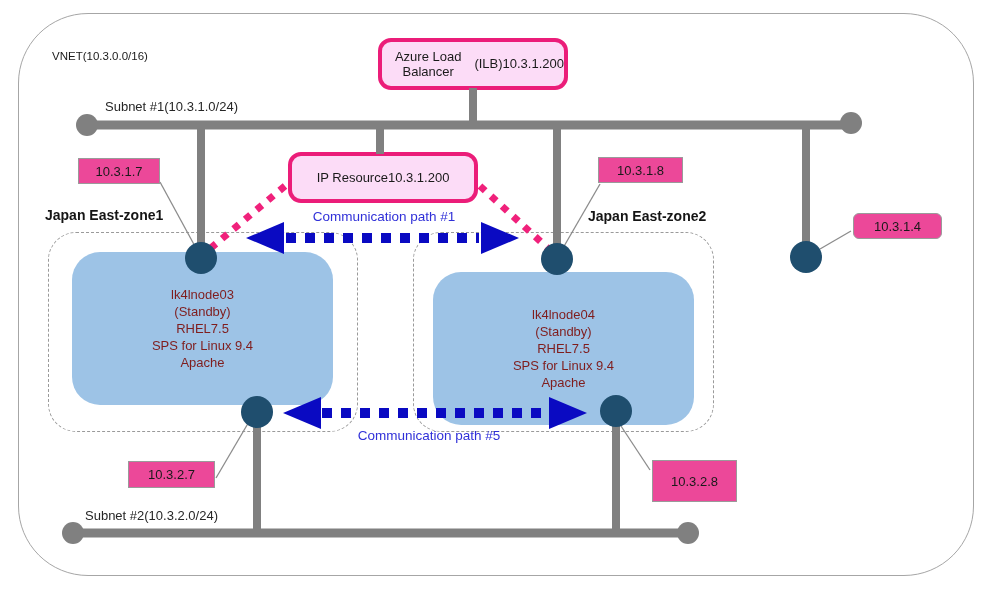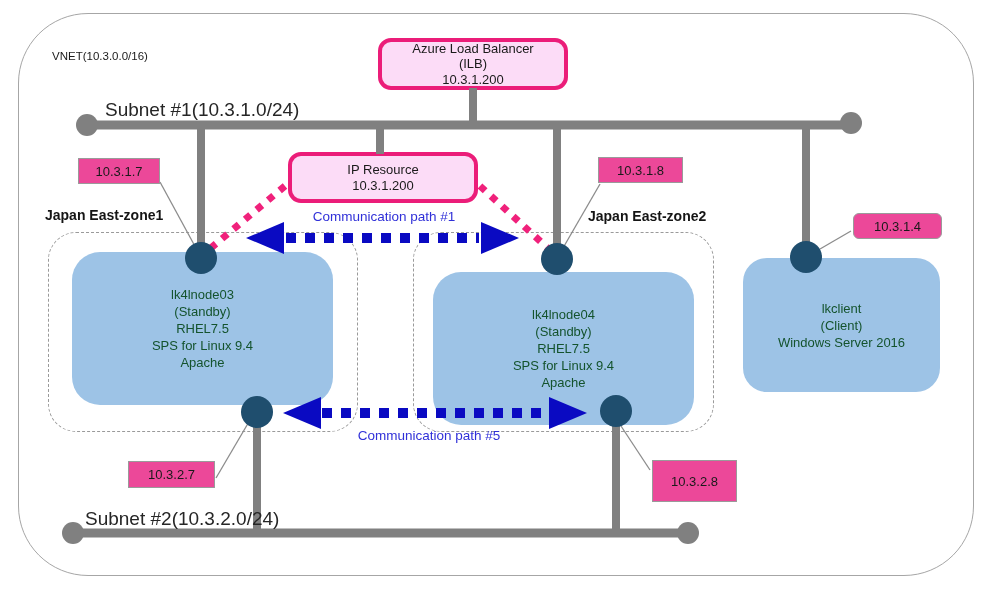--- a/index.html
+++ b/index.html
@@ -14,33 +14,33 @@
   .vnet-label{left:52px;top:50px;font-size:11.5px;color:#1a1a1a;z-index:6;}
   
   .zone-rect{border:1.4px dashed #9a9a9a;border-radius:28px;background:transparent;z-index:2;}
   .zone1-rect{left:48px;top:232px;width:308px;height:198px;}
   .zone2-rect{left:413px;top:232px;width:299px;height:198px;}
   .zone-label{font-size:14px;font-weight:700;color:#151515;z-index:6;white-space:nowrap;}
   .zone1-label{left:45px;top:207px;}
   .zone2-label{left:588px;top:208px;}
   
   .pink-box{background:#fcdcf7;border:4.5px solid #eb1d79;border-radius:13px;
-    display:flex;flex-direction:column;align-items:center;justify-content:center;
+    display:flex;flex-direction:row;align-items:center;justify-content:center;
     font-size:13px;line-height:15.5px;color:#1a1a1a;text-align:center;z-index:3;box-sizing:border-box;}
   .alb-box{left:378px;top:38px;width:190px;height:52px;}
   .ipres-box{left:288px;top:152px;width:190px;height:51px;border-width:4px;}
   
   .node-box{background:#9dc3e6;border-radius:28px;display:flex;flex-direction:column;
     align-items:center;justify-content:center;text-align:center;font-size:13px;
-    line-height:17px;color:#14532d;z-index:3;}
+    line-height:17px;color:#7f1d1d;z-index:3;}
   .node1-box{left:72px;top:252px;width:261px;height:153px;}
   .node2-box{left:433px;top:252px;width:261px;height:153px;margin-top:20px;}
   .client-box{left:743px;top:258px;width:197px;height:134px;border-radius:24px;}
   
-  .subnet-label{font-size:19px;color:#262626;z-index:6;white-space:nowrap;}
+  .subnet-label{font-size:13px;color:#262626;z-index:6;white-space:nowrap;}
   .subnet1-label{left:105px;top:99px;}
   .subnet2-label{left:85px;top:508px;}
   
   .ip-box{background:#ec4899;border:1.2px solid #9a9a9a;display:flex;align-items:center;
     justify-content:center;font-size:13px;color:#1a1a1a;z-index:6;box-sizing:border-box;}
   .ip-n1s1{left:78px; top:158px;width:82px;height:26px;}
   .ip-n2s1{left:598px;top:157px;width:85px;height:26px;align-items:center;}
   .ip-cls1{left:853px;top:213px;width:89px;height:26px;border-radius:6px;}
   .ip-n1s2{left:128px;top:461px;width:87px;height:27px;}
   .ip-n2s2{left:652px;top:460px;width:85px;height:42px;}
@@ -83,25 +83,20 @@
   </div>
 
   <div class="abs node-box node2-box">
     <span>lk4lnode04</span>
     <span>(Standby)</span>
     <span>RHEL7.5</span>
     <span>SPS for Linux 9.4</span>
     <span>Apache</span>
   </div>
 
-  <div class="abs node-box client-box">
-    <span>lkclient</span>
-    <span>(Client)</span>
-    <span>Windows Server 2016</span>
-  </div>
 
   <div class="abs subnet-label subnet1-label">Subnet #1(10.3.1.0/24)</div>
   <div class="abs subnet-label subnet2-label">Subnet #2(10.3.2.0/24)</div>
 
   <div class="abs ip-box ip-n1s1">
       <span>10.3.1.7</span>
     </div>
   <div class="abs ip-box ip-n2s1">
       <span>10.3.1.8</span>
     </div>

